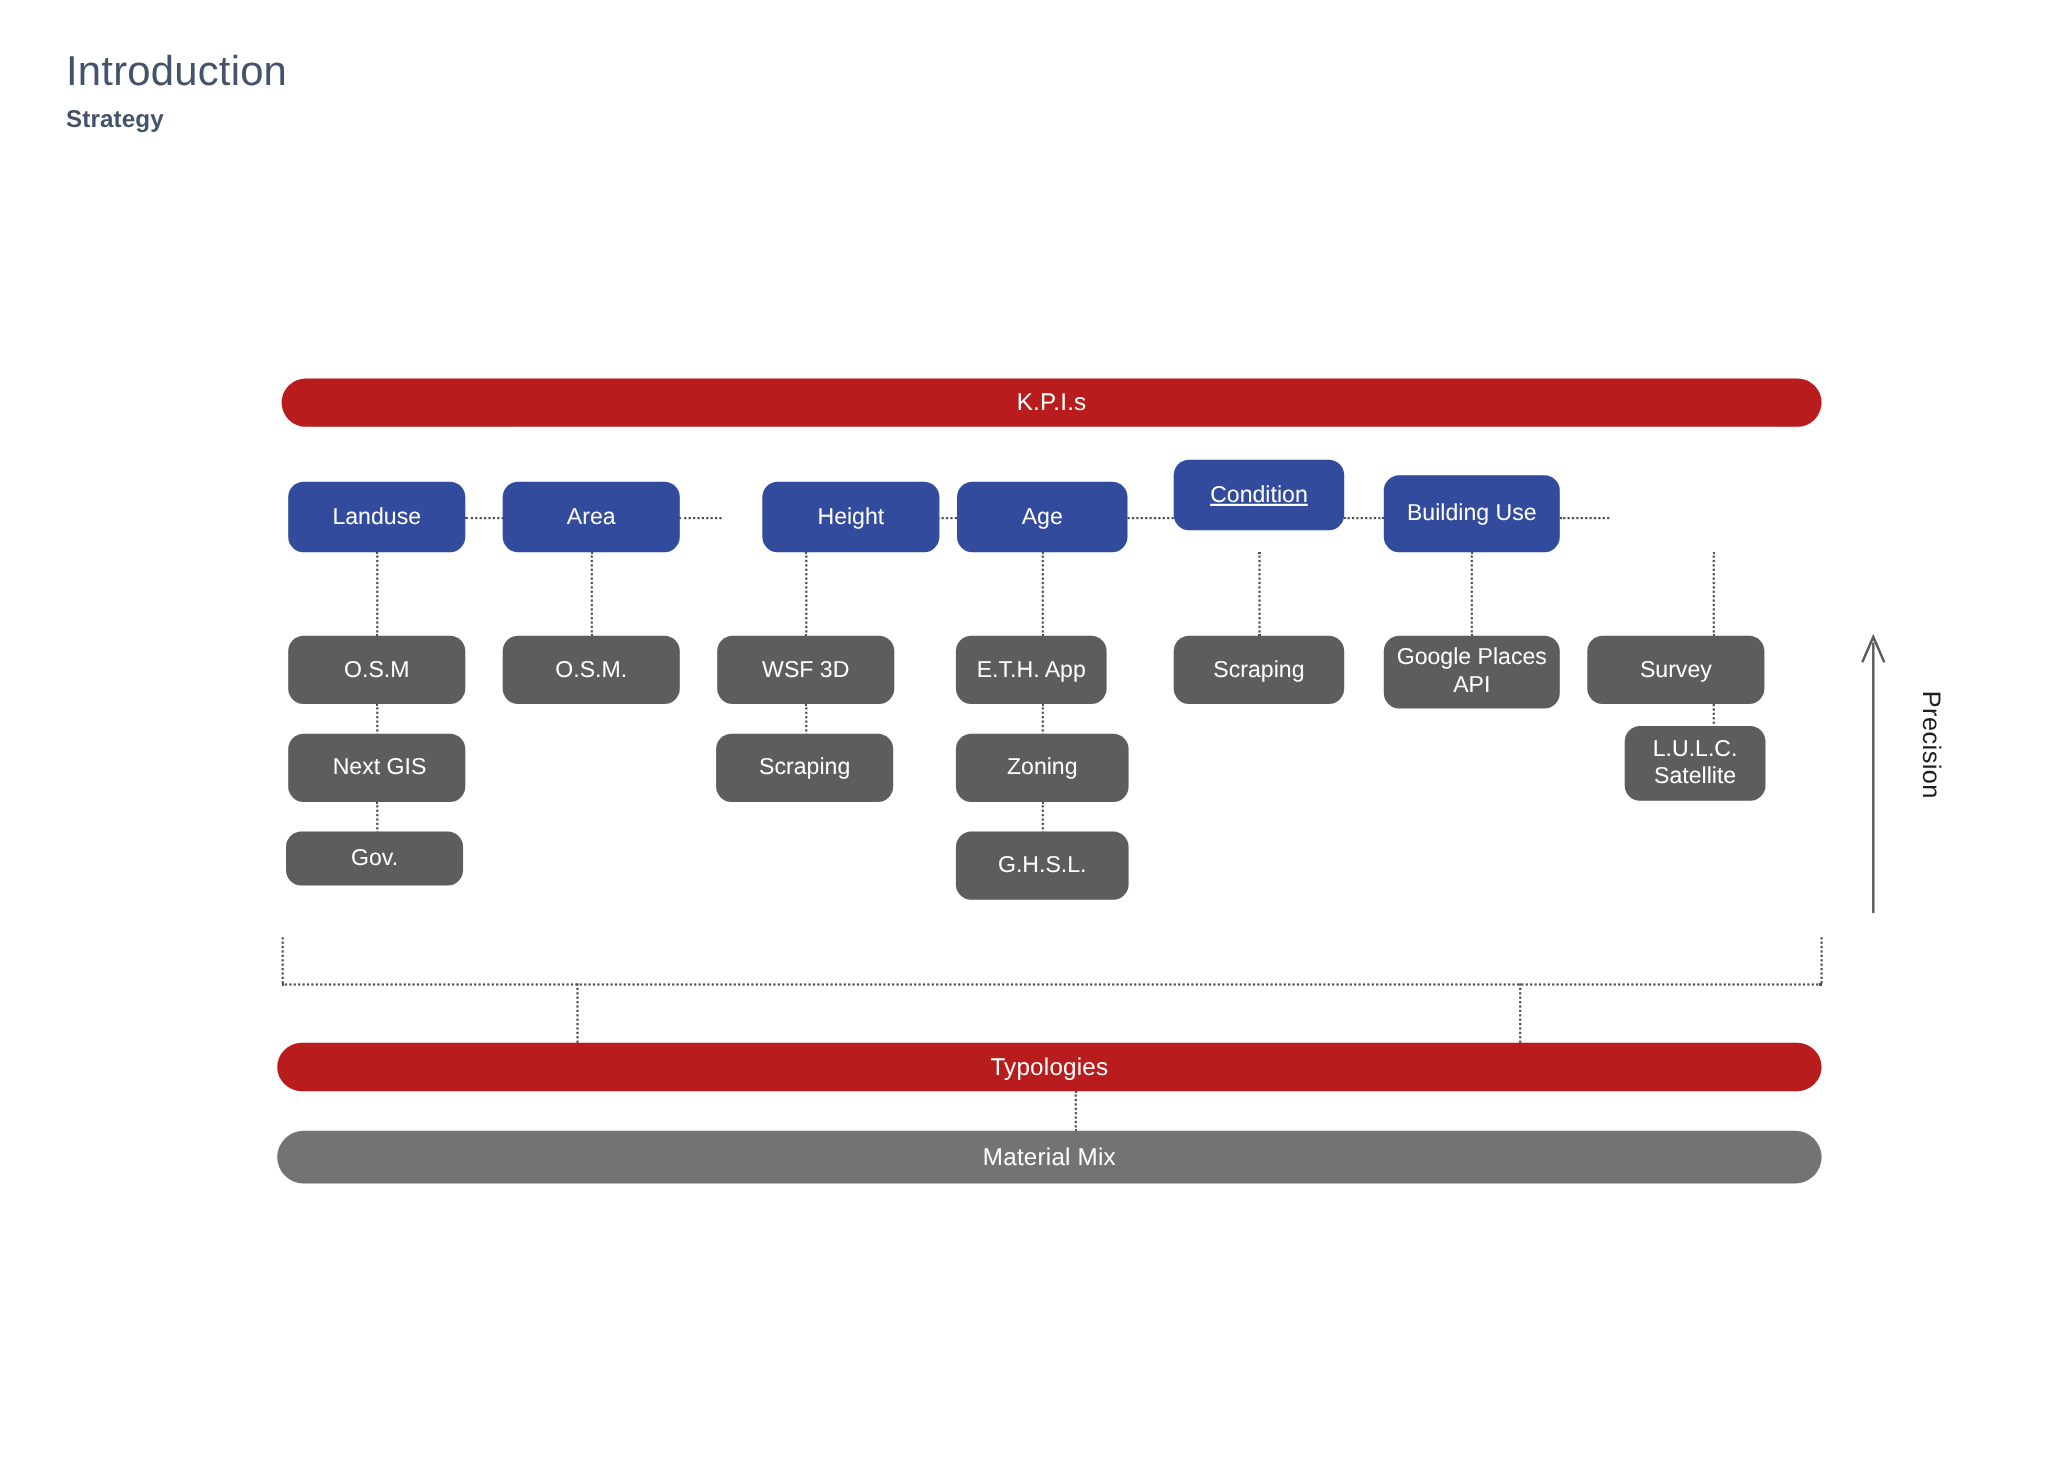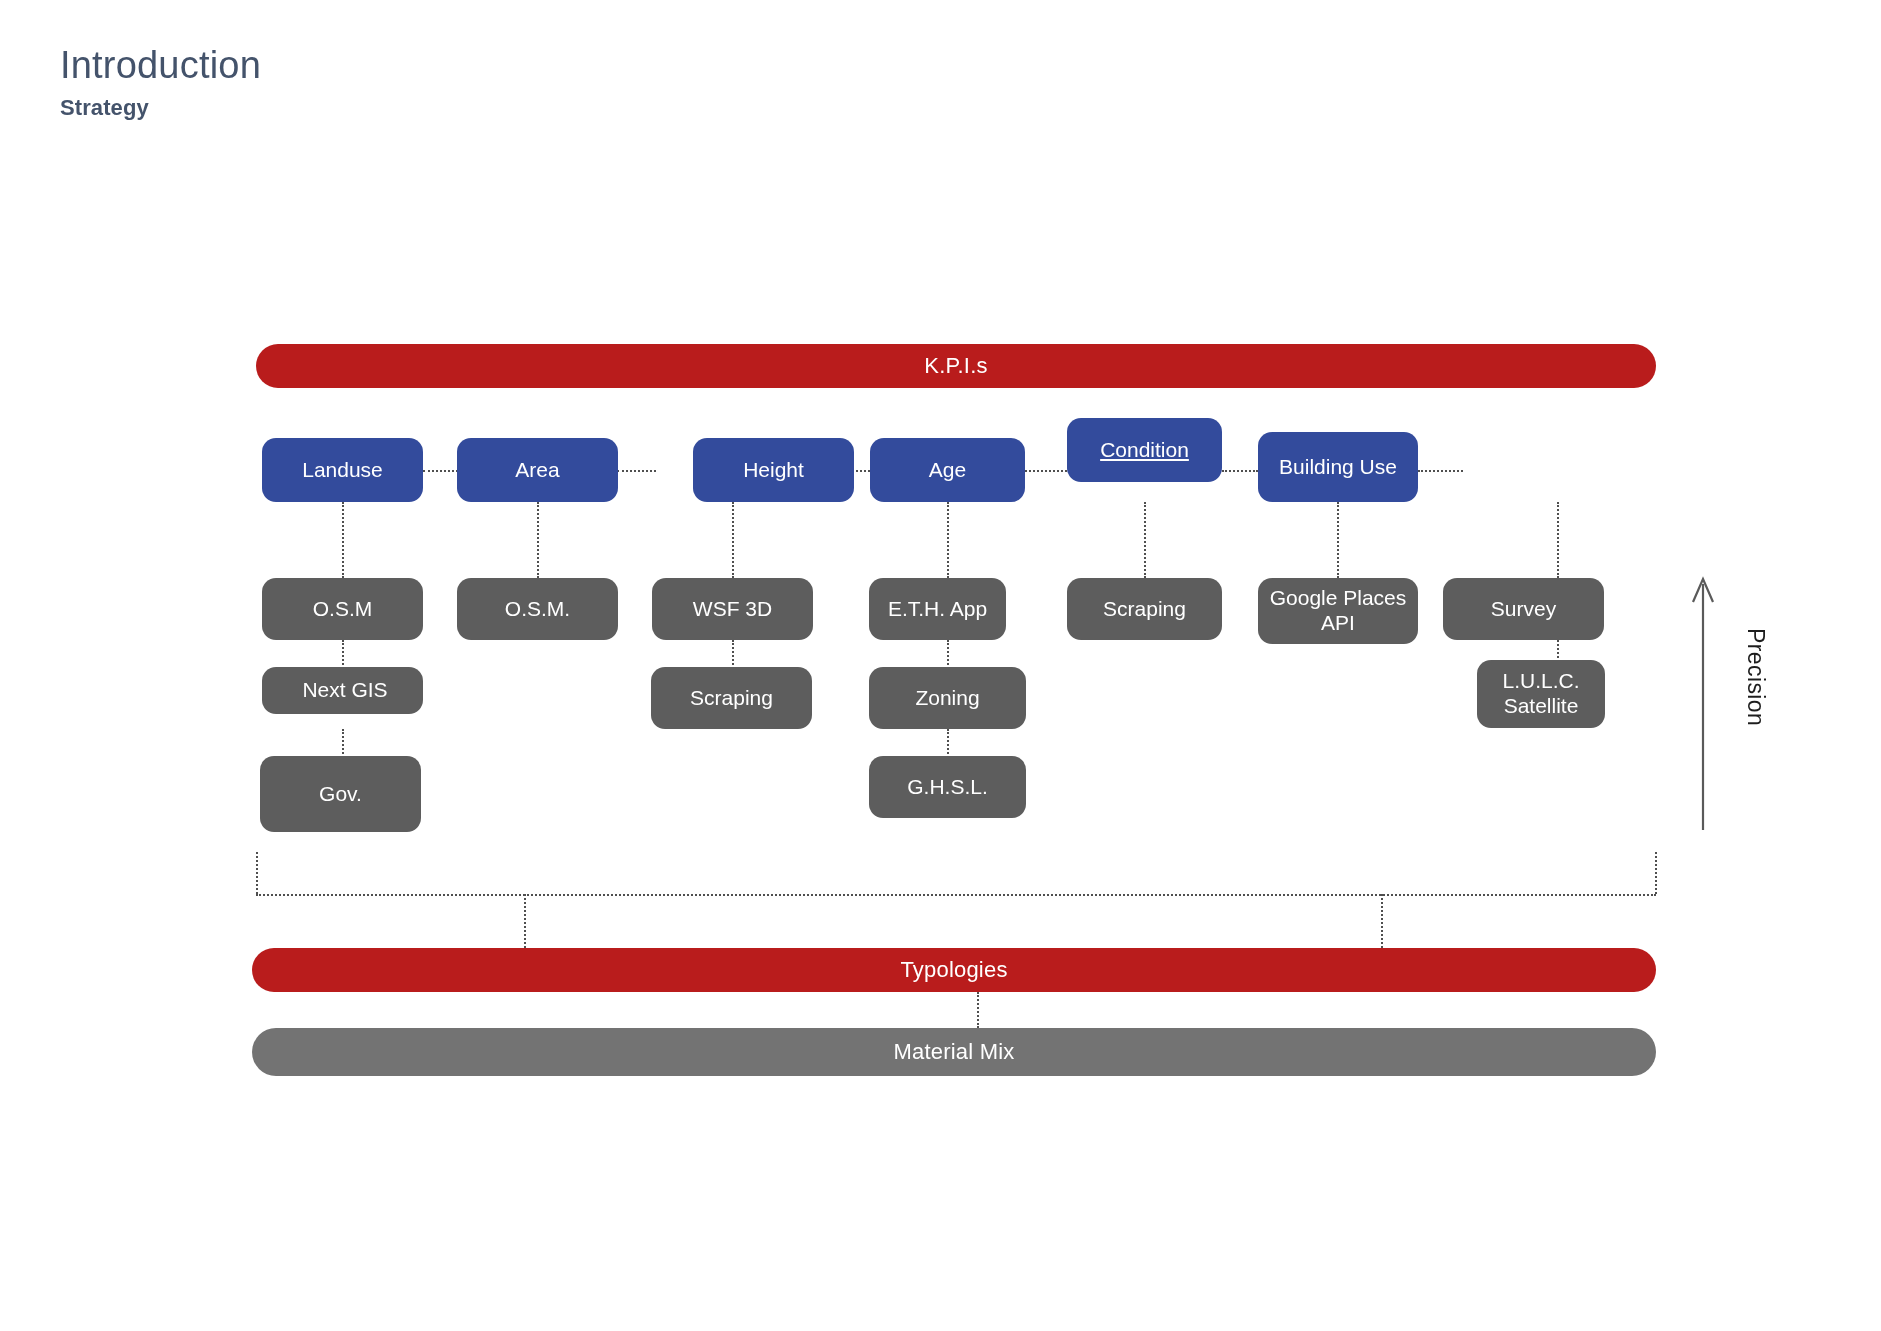--- a/index.html
+++ b/index.html
@@ -146,23 +146,23 @@
   <div class="dot-h" style="left:617px; top:470px; width:39px;"></div>
   <div class="dot-h" style="left:812px; top:470px; width:58px;"></div>
   <div class="dot-h" style="left:1025px; top:470px; width:42px;"></div>
   <div class="dot-h" style="left:1222px; top:470px; width:36px;"></div>
   <div class="dot-h" style="left:1418px; top:470px; width:45px;"></div>
 
   <div class="node kpi" style="left:262px; top:438px; width:161px; height:64px;">Landuse</div>
   <div class="dot-v" style="left:342px; top:502px; height:76px;"></div>
   <div class="node source" style="left:262px; top:578px; width:161px; height:62px;">O.S.M</div>
   <div class="dot-v" style="left:342px; top:640px; height:49px;"></div>
-  <div class="node source" style="left:262px; top:667px; width:161px; height:47px;padding-left:11px;">Next GIS</div>
+  <div class="node source" style="left:262px; top:667px; width:161px; height:62px;padding-left:11px;">Next GIS</div>
   <div class="dot-v" style="left:342px; top:729px; height:29px;"></div>
-  <div class="node source" style="left:260px; top:756px; width:161px; height:76px;">Gov.</div>
+  <div class="node source" style="left:260px; top:756px; width:161px; height:49px;">Gov.</div>
 
   <div class="node kpi" style="left:457px; top:438px; width:161px; height:64px;">Area</div>
   <div class="dot-v" style="left:537px; top:502px; height:76px;"></div>
   <div class="node source" style="left:457px; top:578px; width:161px; height:62px;">O.S.M.</div>
 
   <div class="node kpi" style="left:652px; top:438px; width:161px; height:64px;margin-left:41px;">Height</div>
   <div class="dot-v" style="left:732px; top:502px; height:76px;"></div>
   <div class="node source" style="left:652px; top:578px; width:161px; height:62px;">WSF 3D</div>
   <div class="dot-v" style="left:732px; top:640px; height:29px;"></div>
   <div class="node source" style="left:651px; top:667px; width:161px; height:62px;">Scraping</div>

